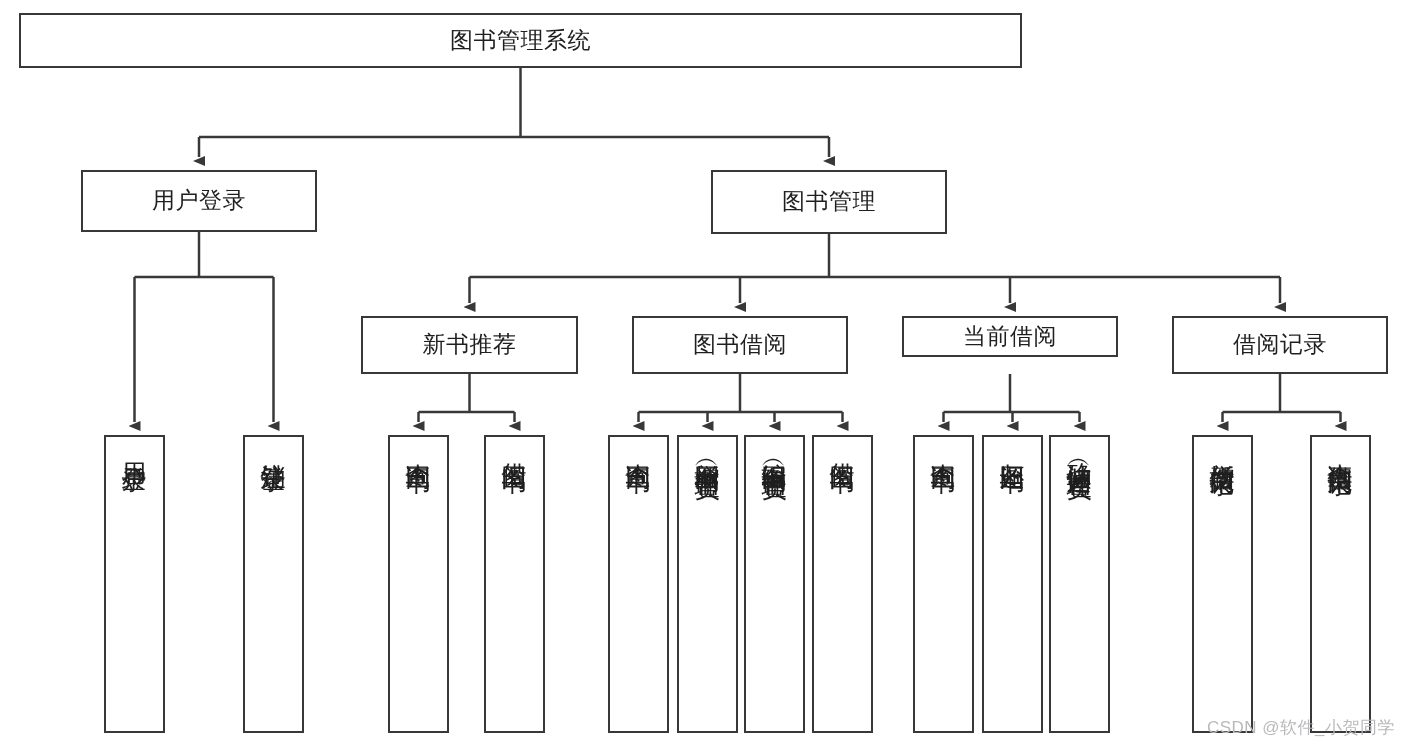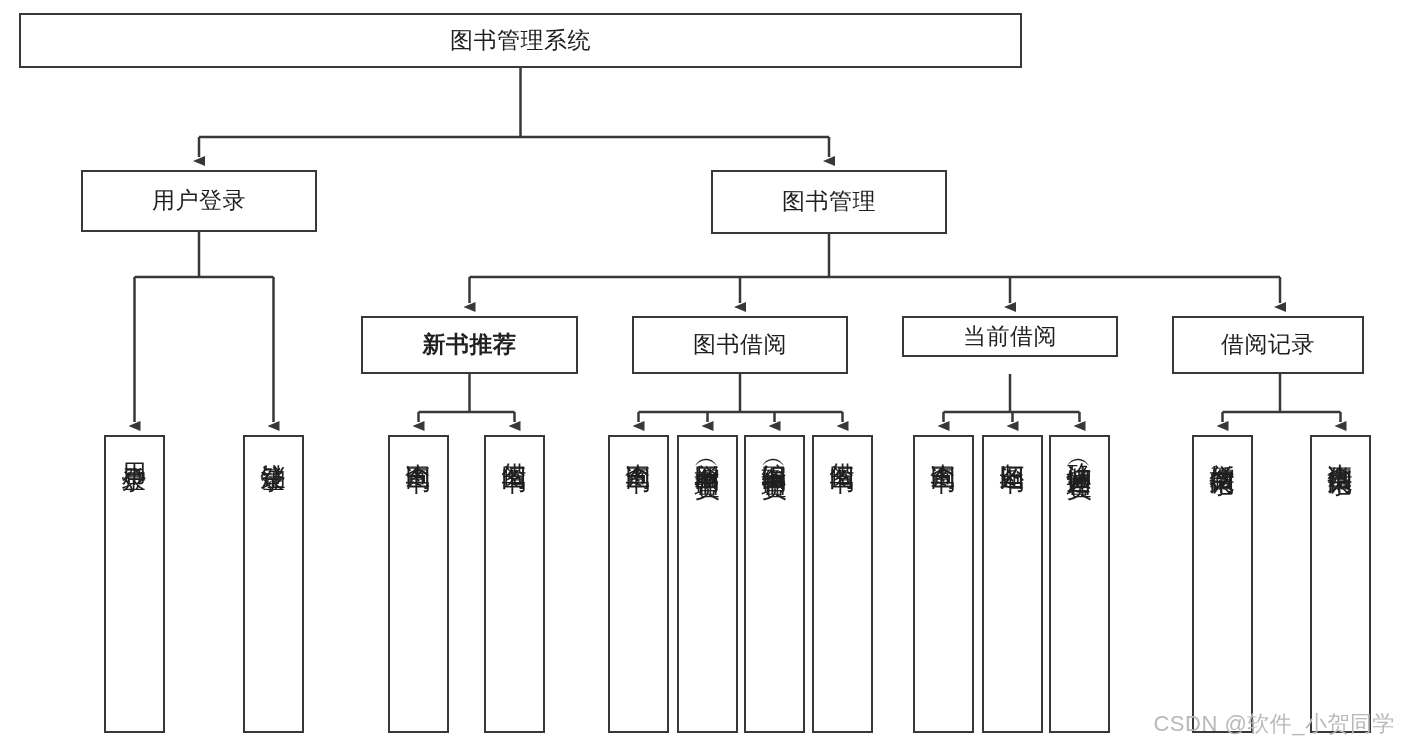--- a/index.html
+++ b/index.html
@@ -56,21 +56,21 @@
     text-orientation: upright;
     font-size: 25px;
     line-height: 1.12;
     letter-spacing: 2px;
     white-space: nowrap;
   }
   #watermark {
     position: absolute;
     right: 10px;
     bottom: 8px;
-    font-size: 22px;
+    font-size: 17px;
     color: #b9b9bb;
     letter-spacing: 0.5px;
     z-index: 5;
     white-space: nowrap;
     font-family: "Liberation Sans", "DejaVu Sans", sans-serif;
   }
 </style>
 </head>
 <body>
 
@@ -122,30 +122,30 @@
   <div id="node-layer">
       <div class="node horizontal" style="left: 19px; top: 13px; width: 1003px; height: 55px; border-color: rgb(56, 56, 58); background: rgb(255, 255, 255); color: rgb(31, 31, 31);">
         <span class="label">图书管理系统</span>
       </div>
       <div class="node horizontal" style="left: 81px; top: 170px; width: 236px; height: 62px; border-color: rgb(56, 56, 58); background: rgb(255, 255, 255); color: rgb(31, 31, 31);">
         <span class="label">用户登录</span>
       </div>
       <div class="node horizontal" style="left: 711px; top: 170px; width: 236px; height: 64px; border-color: rgb(56, 56, 58); background: rgb(255, 255, 255); color: rgb(31, 31, 31);">
         <span class="label">图书管理</span>
       </div>
-      <div class="node horizontal" style="left: 361px; top: 316px; width: 217px; height: 58px; border-color: rgb(56, 56, 58); background: rgb(255, 255, 255); color: rgb(31, 31, 31); font-weight: bold;">
+      <div class="node horizontal" style="left: 361px; top: 316px; width: 217px; height: 58px; border-color: rgb(56, 56, 58); background: rgb(255, 255, 255); color: rgb(31, 31, 31);">
         <span class="label">新书推荐</span>
       </div>
       <div class="node horizontal" style="left: 632px; top: 316px; width: 216px; height: 58px; border-color: rgb(56, 56, 58); background: rgb(255, 255, 255); color: rgb(31, 31, 31);">
         <span class="label">图书借阅</span>
       </div>
       <div class="node horizontal" style="left: 902px; top: 316px; width: 216px; height: 41px; border-color: rgb(56, 56, 58); background: rgb(255, 255, 255); color: rgb(31, 31, 31);">
         <span class="label">当前借阅</span>
       </div>
-      <div class="node horizontal" style="left: 1172px; top: 316px; width: 192px; height: 58px; border-color: rgb(56, 56, 58); background: rgb(255, 255, 255); color: rgb(31, 31, 31);">
+      <div class="node horizontal" style="left: 1172px; top: 316px; width: 216px; height: 58px; border-color: rgb(56, 56, 58); background: rgb(255, 255, 255); color: rgb(31, 31, 31);">
         <span class="label">借阅记录</span>
       </div>
       <div class="node vertical" style="left: 104px; top: 435px; width: 61px; height: 298px; border-color: rgb(56, 56, 58); background: rgb(255, 255, 255); color: rgb(31, 31, 31);">
         <span class="label">用户登录</span>
       </div>
       <div class="node vertical" style="left: 243px; top: 435px; width: 61px; height: 298px; border-color: rgb(56, 56, 58); background: rgb(255, 255, 255); color: rgb(31, 31, 31);">
         <span class="label">注销登录</span>
       </div>
       <div class="node vertical" style="left: 388px; top: 435px; width: 61px; height: 298px; border-color: rgb(56, 56, 58); background: rgb(255, 255, 255); color: rgb(31, 31, 31);">
         <span class="label">查询图书</span>

